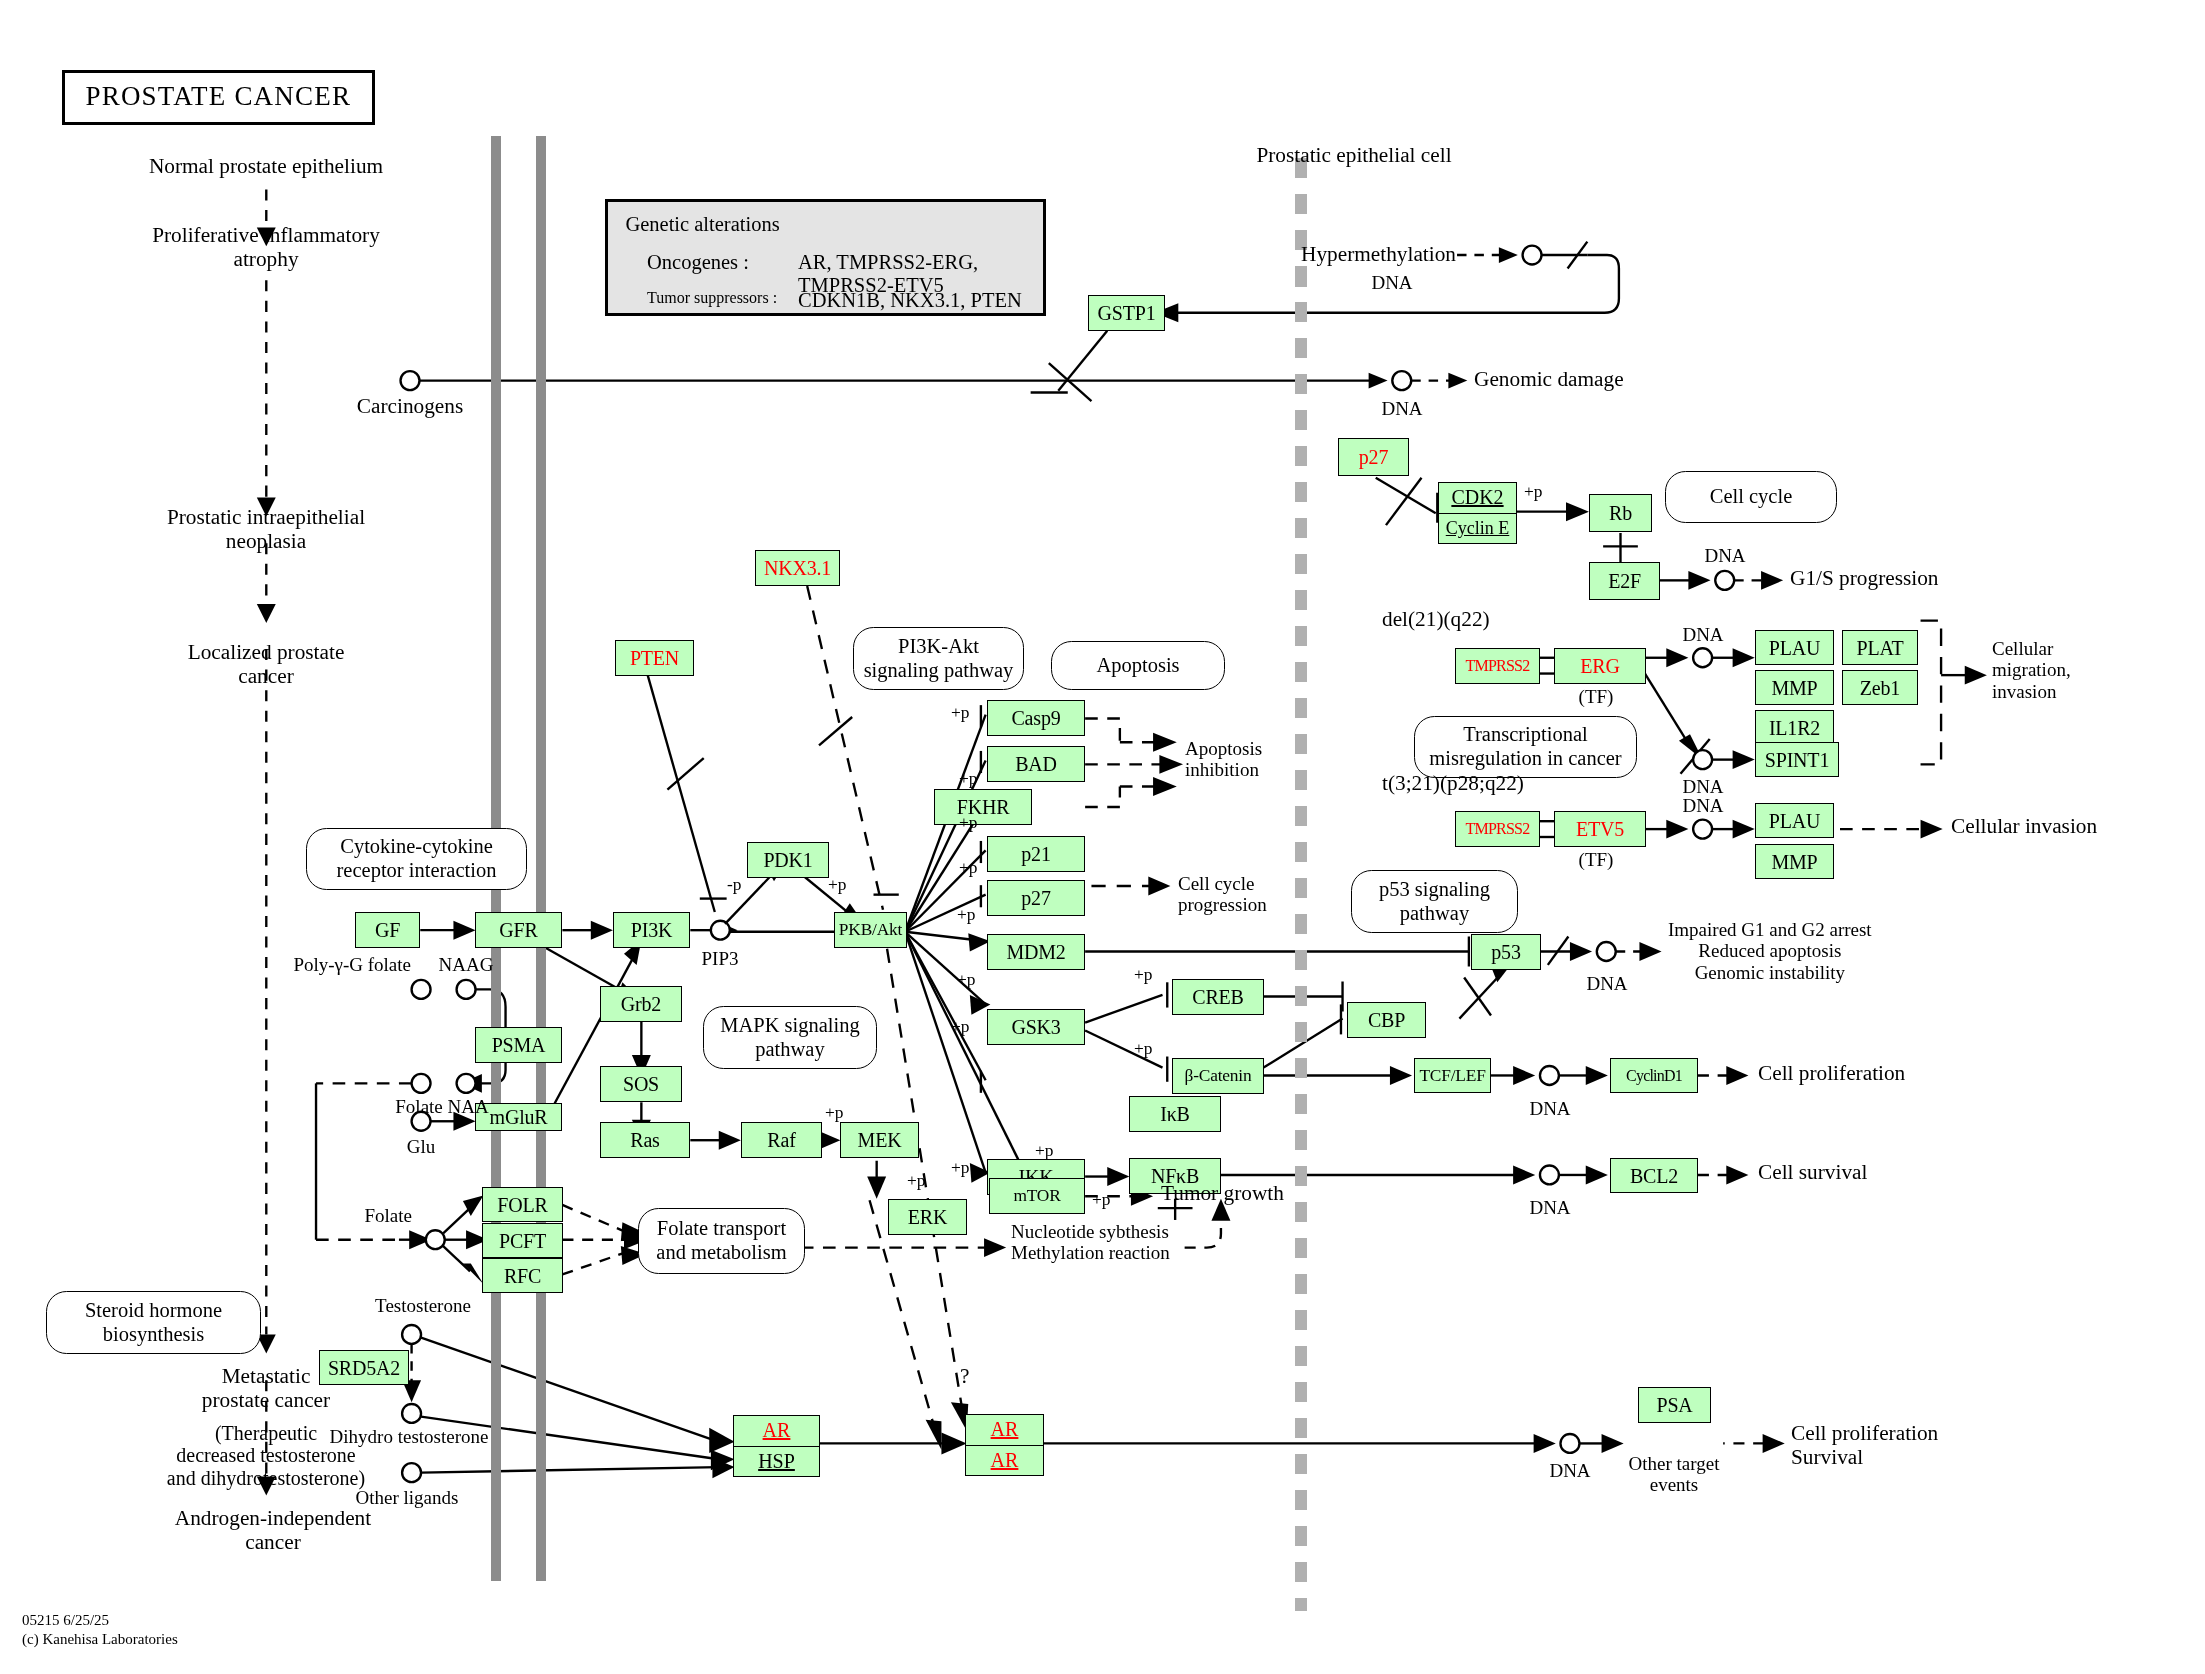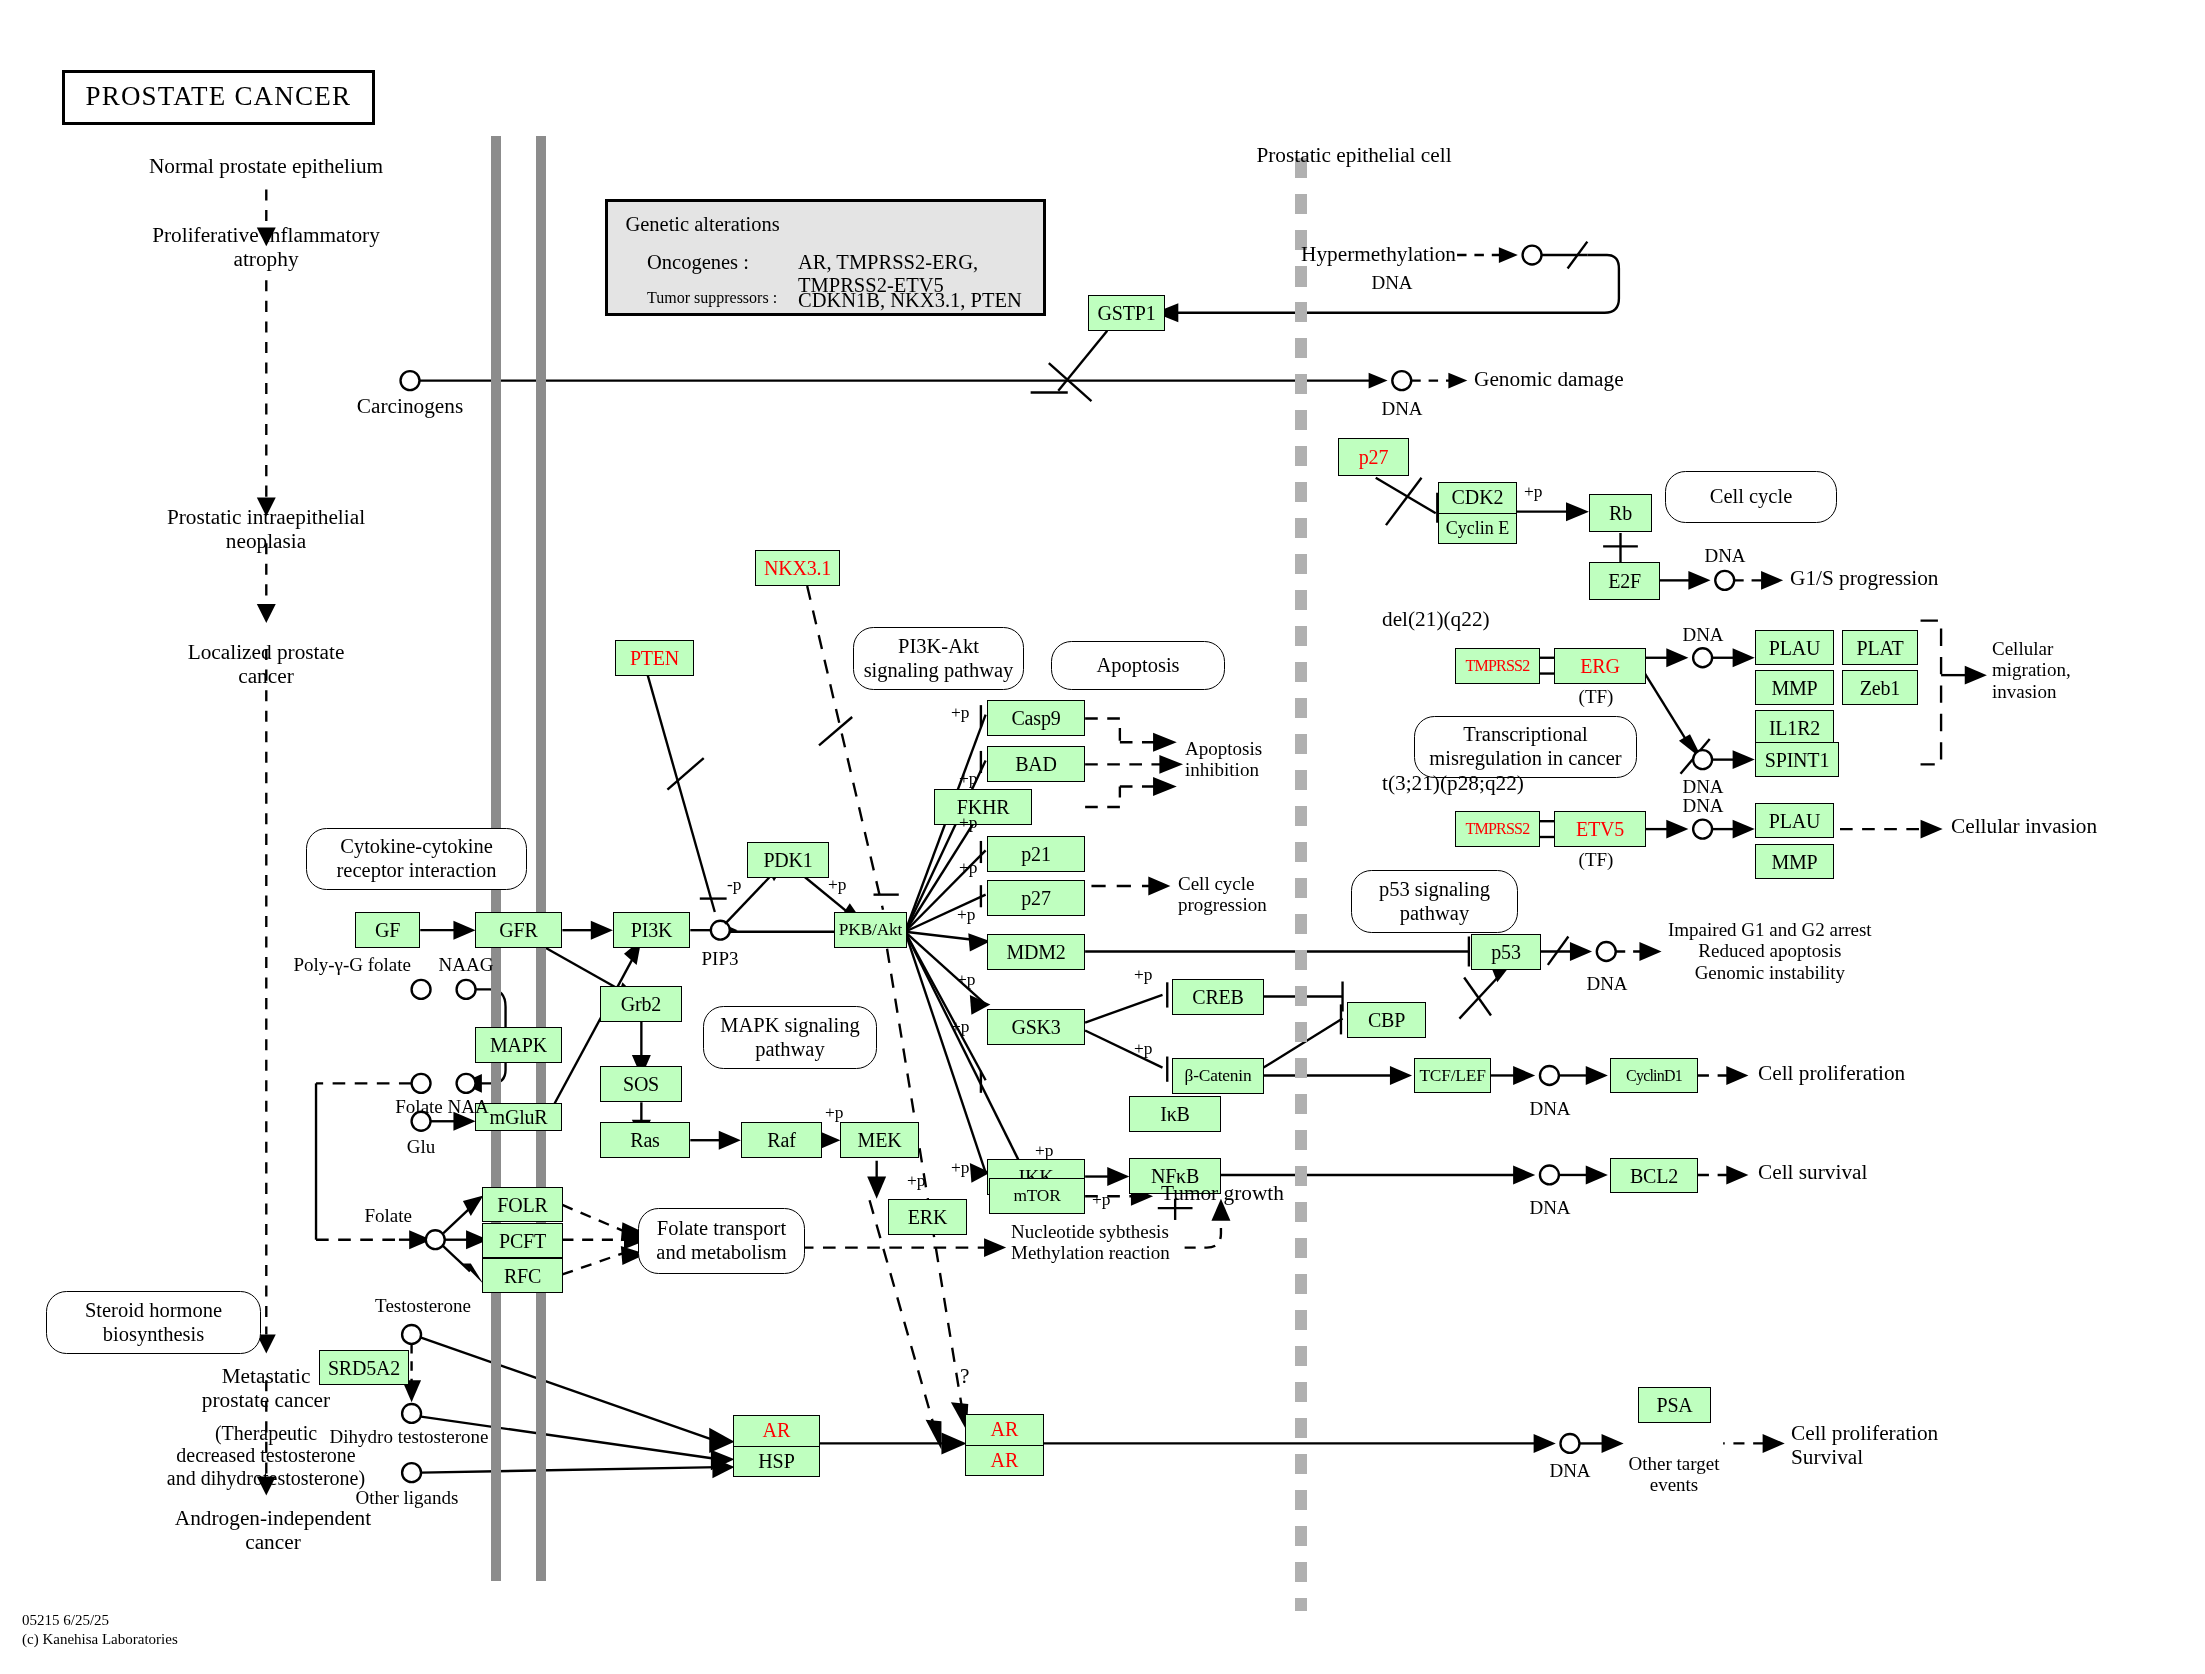--- a/index.html
+++ b/index.html
@@ -33,21 +33,21 @@
   
   .gstack{
     position:absolute;
     background:#bfffbf;
     border:1.6px solid #000;
     box-sizing:border-box;
     display:flex;flex-direction:column;
   }
   .gstack > div{
     flex:1;display:flex;align-items:center;justify-content:center;
-    font-size:20px;white-space:nowrap;
+    font-size:20px;white-space:nowrap;text-decoration:underline;
   }
   .gstack > div + div{border-top:1.6px solid #000;}
   .gstack .red{color:#ff0000;}
 
   
   .lbl{
     position:absolute;
     font-family:"Liberation Serif", serif;
     font-size:21.3px;
     color:#000;
@@ -537,21 +537,21 @@
   <div class="gbox" style="left:613px;top:912px;width:77px;height:36px;">PI3K</div>
   <div class="gbox" style="left:747px;top:842px;width:82px;height:36px;">PDK1</div>
   <div class="gbox sm" style="left:834px;top:912px;width:73px;height:36px;">PKB/Akt</div>
   <div class="gbox" style="left:600px;top:986px;width:82px;height:36px;">Grb2</div>
   <div class="gbox" style="left:600px;top:1066px;width:82px;height:36px;">SOS</div>
   <div class="gbox" style="left:600px;top:1122px;width:90px;height:36px;">Ras</div>
   <div class="gbox" style="left:741px;top:1122px;width:81px;height:36px;">Raf</div>
   <div class="gbox" style="left:840px;top:1122px;width:79px;height:36px;">MEK</div>
   <div class="gbox" style="left:888px;top:1199px;width:79px;height:36px;">ERK</div>
 
-  <div class="gbox" style="left:475px;top:1027px;width:87px;height:36px;">MAPK</div>
+  <div class="gbox" style="left:475px;top:1027px;width:87px;height:36px;">PSMA</div>
   <div class="gbox" style="left:475px;top:1103px;width:87px;height:28px;">mGluR</div>
   <div class="gbox" style="left:482px;top:1187px;width:81px;height:35px;">FOLR</div>
   <div class="gbox" style="left:482px;top:1223px;width:81px;height:35px;">PCFT</div>
   <div class="gbox" style="left:482px;top:1258px;width:81px;height:35px;">RFC</div>
 
   <div class="gbox" style="left:319px;top:1350px;width:90px;height:35px;">SRD5A2</div>
 
   <div class="gstack" style="left:733px;top:1415px;width:87px;height:62px;">
     <div class="red">AR</div>
     <div>HSP</div>

